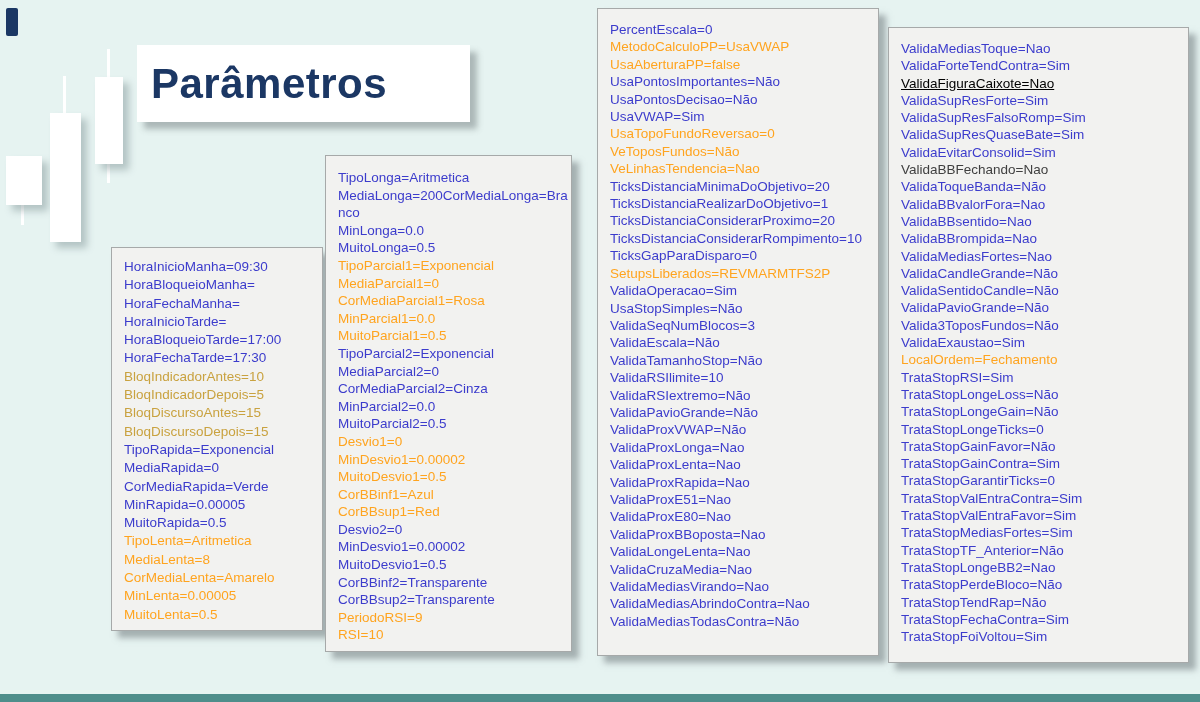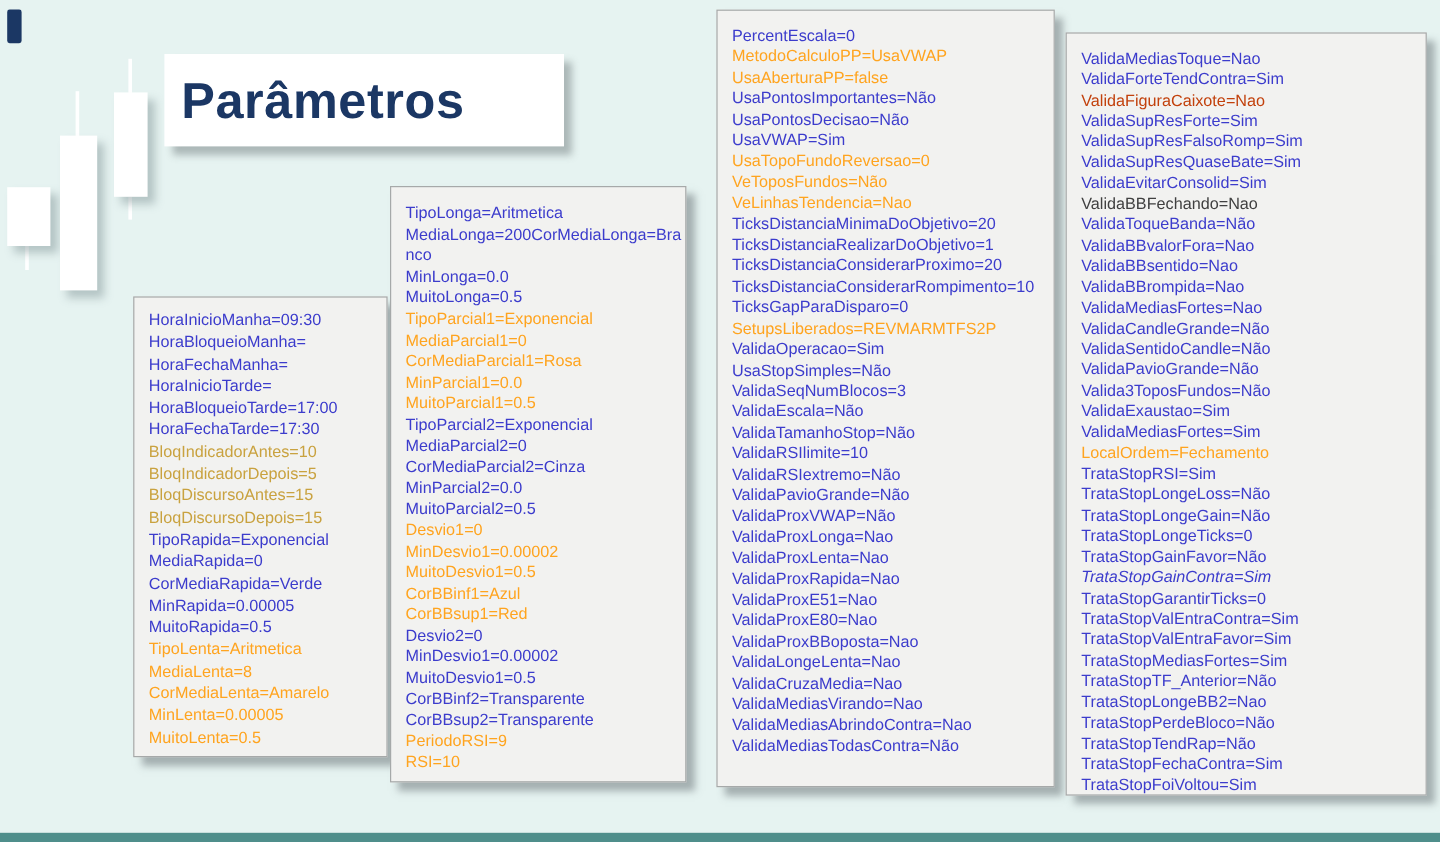--- a/index.html
+++ b/index.html
@@ -152,44 +152,43 @@
     <div class="line" style="color: rgb(60, 60, 204);">ValidaProxBBoposta=Nao</div>
     <div class="line" style="color: rgb(60, 60, 204);">ValidaLongeLenta=Nao</div>
     <div class="line" style="color: rgb(60, 60, 204);">ValidaCruzaMedia=Nao</div>
     <div class="line" style="color: rgb(60, 60, 204);">ValidaMediasVirando=Nao</div>
     <div class="line" style="color: rgb(60, 60, 204);">ValidaMediasAbrindoContra=Nao</div>
     <div class="line" style="color: rgb(60, 60, 204);">ValidaMediasTodasContra=Não</div>
   </div>
 <div class="panel p4">
     <div class="line" style="color: rgb(60, 60, 204);">ValidaMediasToque=Nao</div>
     <div class="line" style="color: rgb(60, 60, 204);">ValidaForteTendContra=Sim</div>
-    <div class="line" style="color: #c2410c;">ValidaFiguraCaixote=Nao</div>
+    <div class="line" style="color: #000000; text-decoration: underline;">ValidaFiguraCaixote=Nao</div>
     <div class="line" style="color: rgb(60, 60, 204);">ValidaSupResForte=Sim</div>
     <div class="line" style="color: rgb(60, 60, 204);">ValidaSupResFalsoRomp=Sim</div>
     <div class="line" style="color: rgb(60, 60, 204);">ValidaSupResQuaseBate=Sim</div>
     <div class="line" style="color: rgb(60, 60, 204);">ValidaEvitarConsolid=Sim</div>
     <div class="line" style="color: #404040;">ValidaBBFechando=Nao</div>
     <div class="line" style="color: rgb(60, 60, 204);">ValidaToqueBanda=Não</div>
     <div class="line" style="color: rgb(60, 60, 204);">ValidaBBvalorFora=Nao</div>
     <div class="line" style="color: rgb(60, 60, 204);">ValidaBBsentido=Nao</div>
     <div class="line" style="color: rgb(60, 60, 204);">ValidaBBrompida=Nao</div>
     <div class="line" style="color: rgb(60, 60, 204);">ValidaMediasFortes=Nao</div>
     <div class="line" style="color: rgb(60, 60, 204);">ValidaCandleGrande=Não</div>
     <div class="line" style="color: rgb(60, 60, 204);">ValidaSentidoCandle=Não</div>
     <div class="line" style="color: rgb(60, 60, 204);">ValidaPavioGrande=Não</div>
     <div class="line" style="color: rgb(60, 60, 204);">Valida3ToposFundos=Não</div>
     <div class="line" style="color: rgb(60, 60, 204);">ValidaExaustao=Sim</div>
-    <div class="line" style="color: rgb(60, 60, 204);">ValidaMediasFortes=Sim</div>
     <div class="line" style="color: rgb(255, 164, 31);">LocalOrdem=Fechamento</div>
     <div class="line" style="color: rgb(60, 60, 204);">TrataStopRSI=Sim</div>
     <div class="line" style="color: rgb(60, 60, 204);">TrataStopLongeLoss=Não</div>
     <div class="line" style="color: rgb(60, 60, 204);">TrataStopLongeGain=Não</div>
     <div class="line" style="color: rgb(60, 60, 204);">TrataStopLongeTicks=0</div>
     <div class="line" style="color: rgb(60, 60, 204);">TrataStopGainFavor=Não</div>
-    <div class="line" style="color: rgb(60, 60, 204); font-style: italic;">TrataStopGainContra=Sim</div>
+    <div class="line" style="color: rgb(60, 60, 204);">TrataStopGainContra=Sim</div>
     <div class="line" style="color: rgb(60, 60, 204);">TrataStopGarantirTicks=0</div>
     <div class="line" style="color: rgb(60, 60, 204);">TrataStopValEntraContra=Sim</div>
     <div class="line" style="color: rgb(60, 60, 204);">TrataStopValEntraFavor=Sim</div>
     <div class="line" style="color: rgb(60, 60, 204);">TrataStopMediasFortes=Sim</div>
     <div class="line" style="color: rgb(60, 60, 204);">TrataStopTF_Anterior=Não</div>
     <div class="line" style="color: rgb(60, 60, 204);">TrataStopLongeBB2=Nao</div>
     <div class="line" style="color: rgb(60, 60, 204);">TrataStopPerdeBloco=Não</div>
     <div class="line" style="color: rgb(60, 60, 204);">TrataStopTendRap=Não</div>
     <div class="line" style="color: rgb(60, 60, 204);">TrataStopFechaContra=Sim</div>
     <div class="line" style="color: rgb(60, 60, 204);">TrataStopFoiVoltou=Sim</div>

